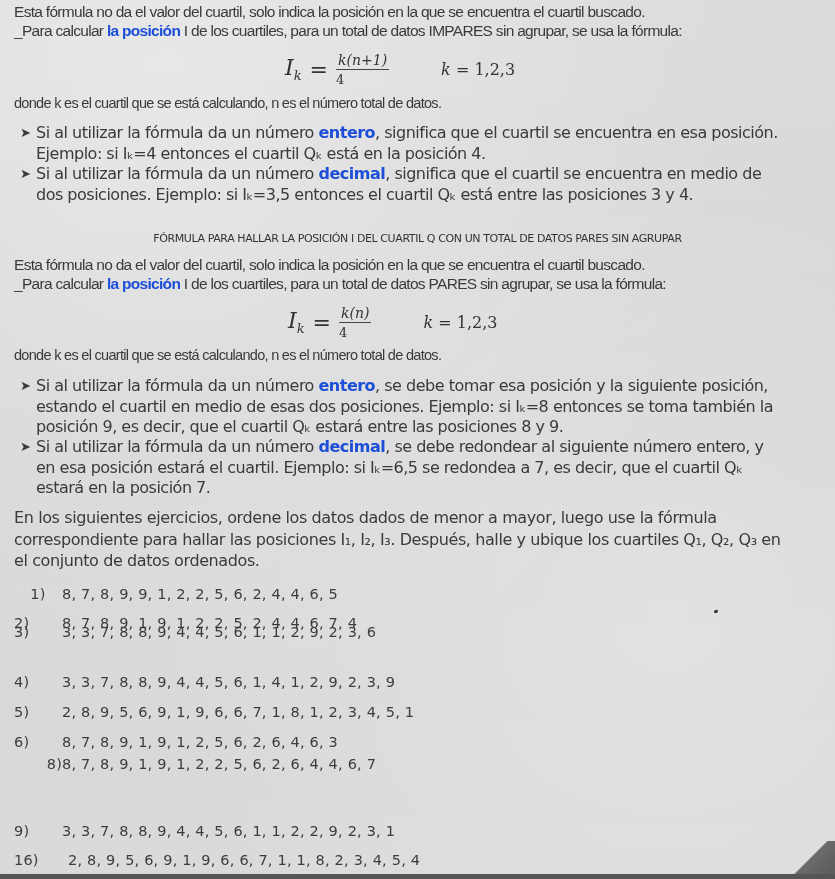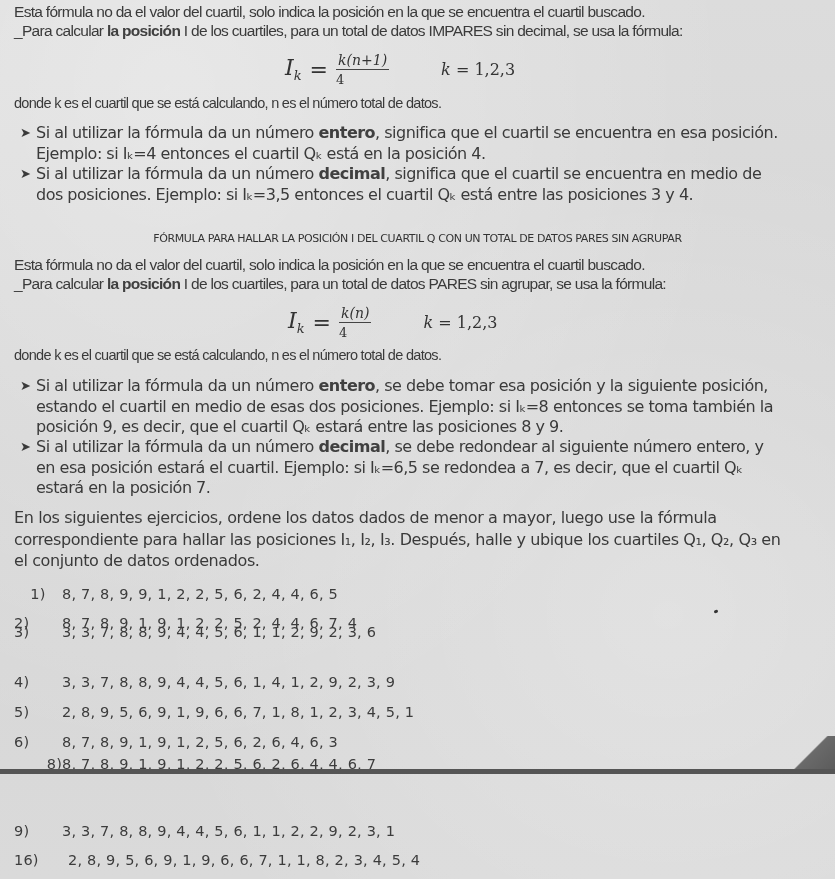--- a/index.html
+++ b/index.html
@@ -7,24 +7,24 @@
       width: 835px; height: 879px; overflow: hidden; position: relative;
       background: #d9d9d9;
       background-image:
         radial-gradient(ellipse at 20% 10%, rgba(255,255,255,0.35), transparent 60%),
         radial-gradient(ellipse at 80% 70%, rgba(255,255,255,0.25), transparent 55%),
         linear-gradient(180deg, #dcdcdc 0%, #d6d6d6 50%, #dadada 100%);
       color: #3a3a3a;
       font-family: "DejaVu Sans", sans-serif;
       font-size: 15.5px;
     }
-    .page { position: absolute; left: 0; top: 0; width: 835px; height: 774px; }
+    .page { position: absolute; left: 0; top: 0; width: 835px; height: 879px; }
     .p { position: absolute; left: 14px; right: 30px; line-height: 19px; letter-spacing: -0.6px; }
     .cond { font-family: "Liberation Sans Narrow", "Liberation Sans", sans-serif; letter-spacing: -0.7px; }
-    .bold { font-weight: bold; color: #404040; }
+    .bold { font-weight: bold; color: #1d4ed8; }
     .formula {
       position: absolute; font-family: "DejaVu Serif", serif; font-style: italic; color: #333;
       display: flex; align-items: center;
     }
     .formula .lhs { font-size: 22px; }
     .formula .lhs sub { font-size: 13px; }
     .formula .eq { font-size: 22px; font-style: normal; margin: 0 8px; }
     .frac { display: inline-flex; flex-direction: column; align-items: flex-start; font-size: 14px; }
     .frac .num { padding: 0 2px 1px 2px; border-bottom: 1.5px solid #444; }
     .frac .den { padding-top: 2px; font-style: normal; font-size: 13px; }
@@ -44,21 +44,21 @@
       background: linear-gradient(135deg, transparent 50%, #6a6a6a 52%, #5a5a5a 100%); }
     .speck { position: absolute; left: 714px; top: 610px; width: 4px; height: 3px; background: #333; border-radius: 2px; transform: rotate(-20deg); }
   </style>
 </head>
 <body>
 
 <div class="page">
 
   <div class="p cond" style="top:2px;">Esta fórmula no da el valor del cuartil, solo indica la posición en la que se encuentra el cuartil buscado.</div>
   <div class="p cond" style="top:21px; font-size:15.5px;">
-    <span>_Para calcular </span><span class="bold">la posición</span><span> I de los cuartiles, para un total de datos IMPARES sin decimal, se usa la fórmula:</span>
+    <span>_Para calcular </span><span class="bold">la posición</span><span> I de los cuartiles, para un total de datos IMPARES sin agrupar, se usa la fórmula:</span>
   </div>
 
   <div class="formula" style="left:285px; top:52px;">
     <span class="lhs"><span>I</span><sub>k</sub></span>
     <span class="eq">=</span>
     <span class="frac">
       <span class="num">k(n+1)</span>
       <span class="den">4</span>
     </span>
     <span class="kvals"><span>k</span> <span class="n">=</span> <span class="n">1,2,3</span></span>

